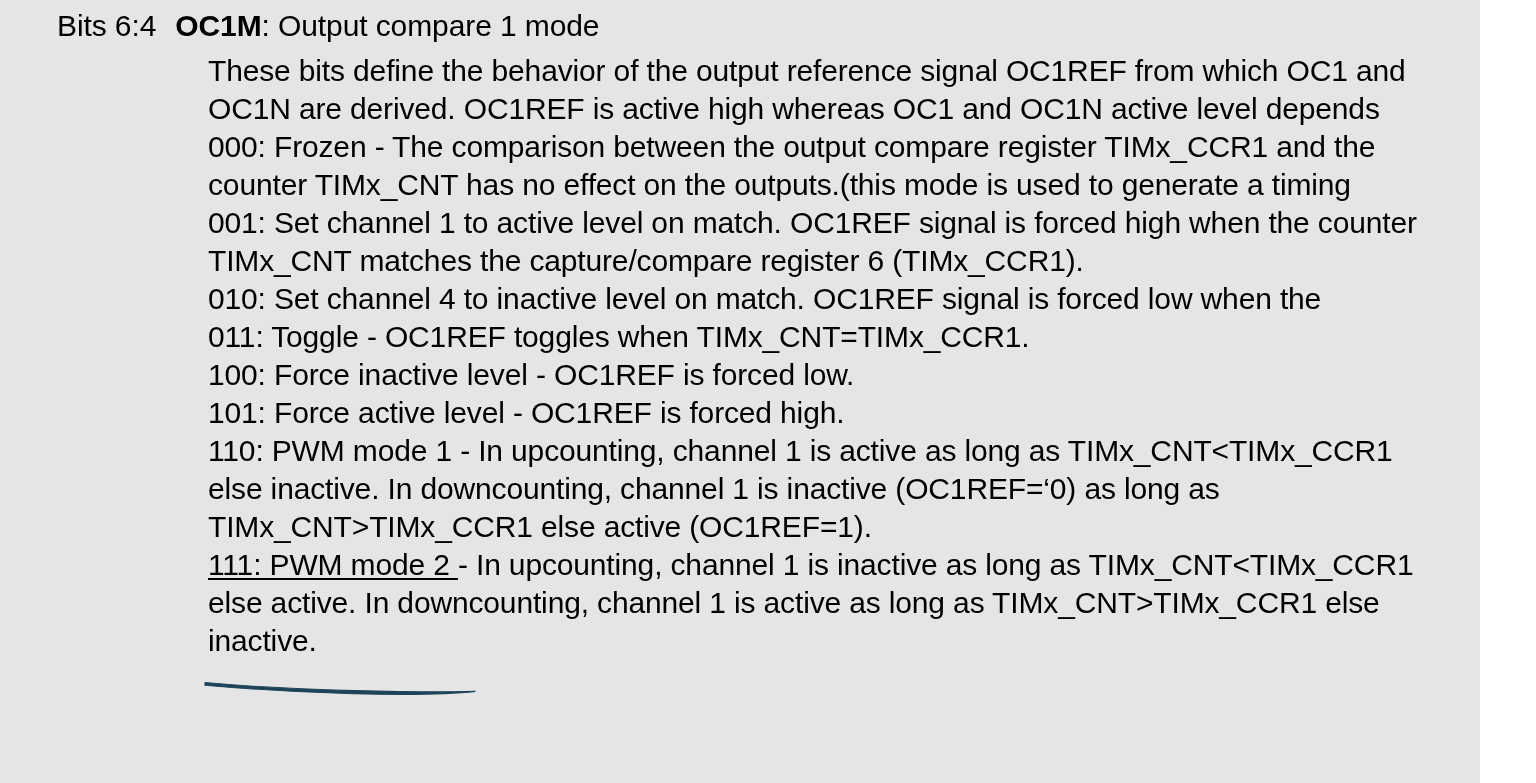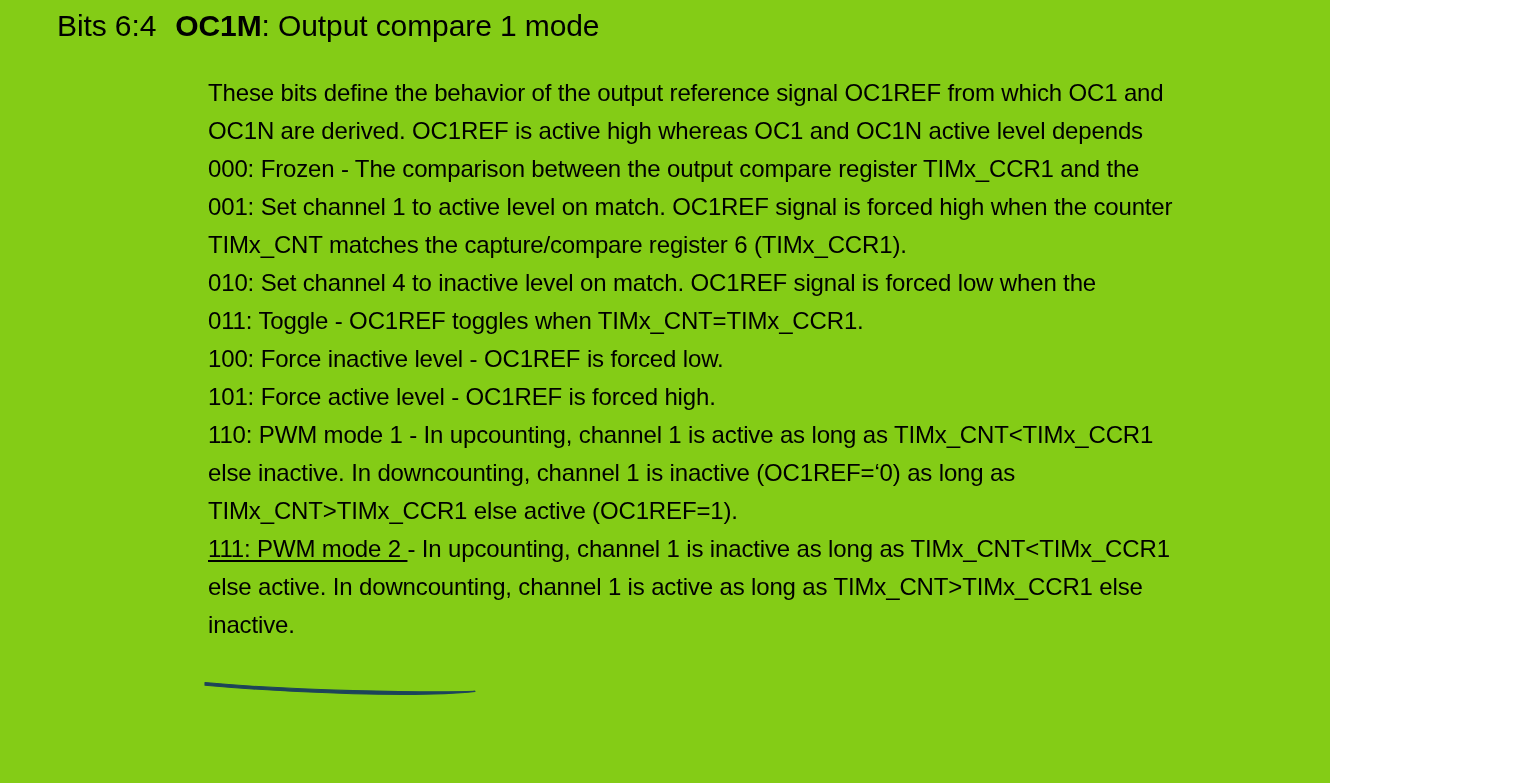--- a/index.html
+++ b/index.html
@@ -11,23 +11,23 @@
     width: 1536px;
     height: 783px;
     overflow: hidden;
     font-family: "Liberation Sans", sans-serif;
     color: #000000;
     -webkit-font-smoothing: antialiased;
   }
 
   .page {
     position: relative;
-    width: 1330px;
+    width: 1480px;
     height: 783px;
-    background: #84cc16;
+    background: #e5e5e5;
   }
 
   
   .bits-header {
     position: absolute;
     left: 57px;
     top: 7px;
     font-size: 30px;
     line-height: 38px;
     white-space: nowrap;
@@ -43,24 +43,23 @@
   .bit-desc {
     font-weight: 400;
   }
 
   
   .body-block {
     position: absolute;
     left: 208px;
     top: 52px;
     width: 1280px;
-    font-size: 24px;
+    font-size: 30px;
     line-height: 38px;
     letter-spacing: -0.15px;
-    margin-top: 22px;
   }
   .body-line {
     white-space: pre;
     font-weight: 400;
   }
 
   
   .para {
     margin: 0;
     padding: 0;
@@ -94,20 +93,21 @@
 
   <div class="body-block">
 
     <div class="para">
       <div class="body-line">These bits define the behavior of the output reference signal OC1REF from which OC1 and</div>
       <div class="body-line">OC1N are derived. OC1REF is active high whereas OC1 and OC1N active level depends</div>
     </div>
 
     <div class="para">
       <div class="body-line">000: Frozen - The comparison between the output compare register TIMx_CCR1 and the</div>
+      <div class="body-line">counter TIMx_CNT has no effect on the outputs.(this mode is used to generate a timing</div>
     </div>
 
     <div class="para">
       <div class="body-line">001: Set channel 1 to active level on match. OC1REF signal is forced high when the counter</div>
       <div class="body-line">TIMx_CNT matches the capture/compare register 6 (TIMx_CCR1).</div>
     </div>
 
     <div class="para">
       <div class="body-line">010: Set channel 4 to inactive level on match. OC1REF signal is forced low when the</div>
     </div>

